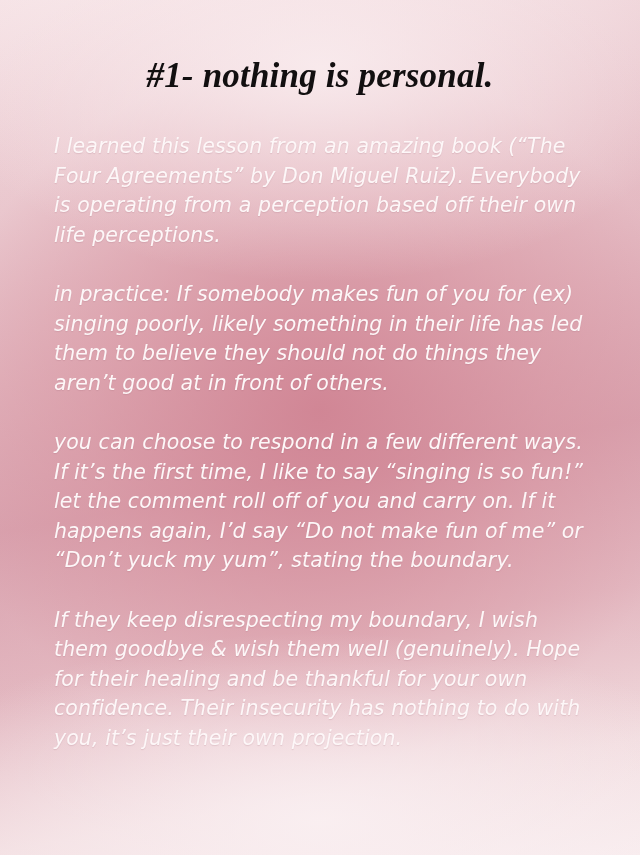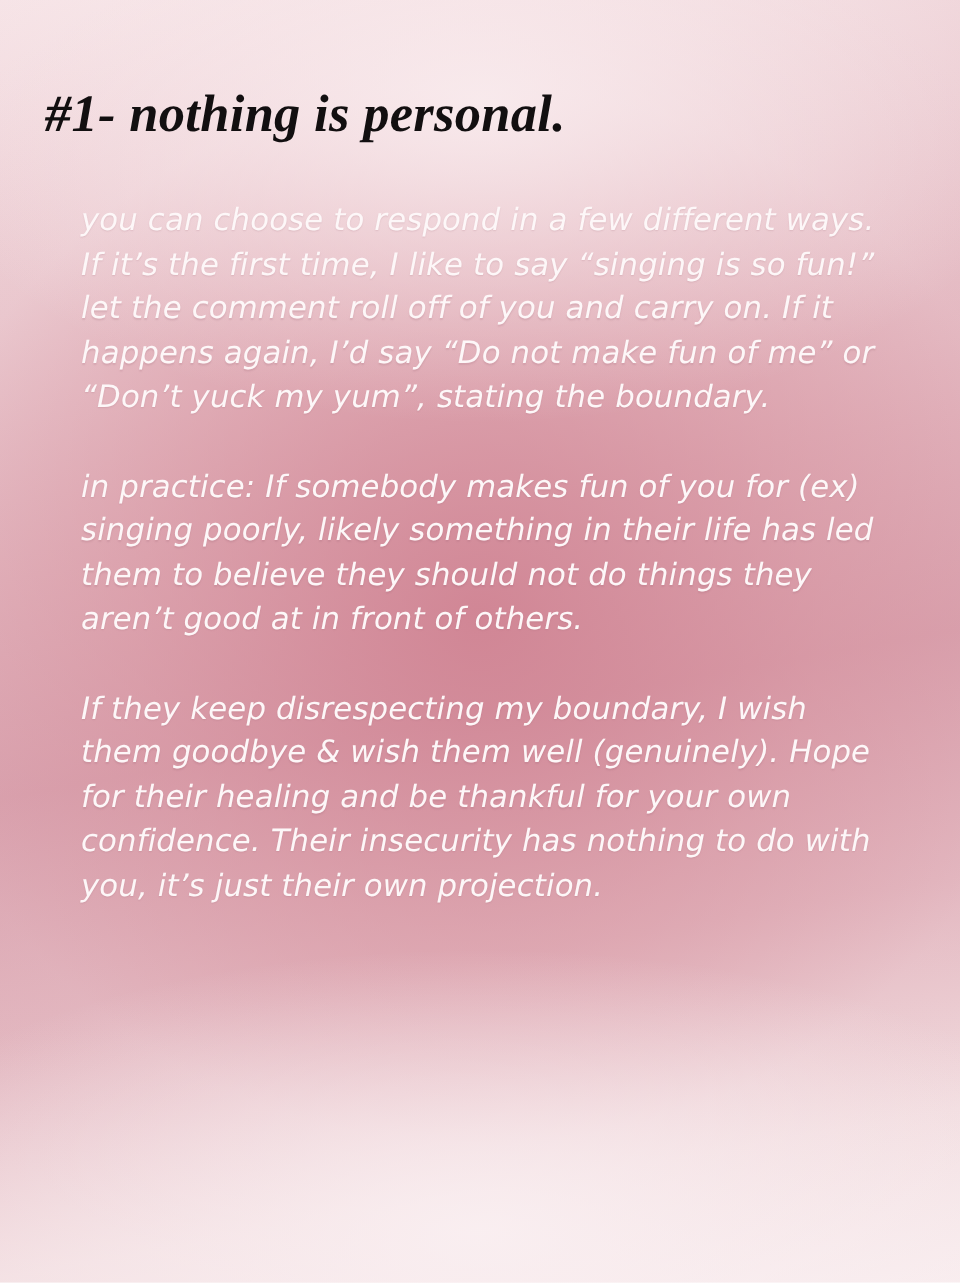--- a/index.html
+++ b/index.html
@@ -29,20 +29,21 @@
     background:
       radial-gradient(ellipse 60% 25% at 50% 8%, rgba(250,238,240,0.85) 0%, rgba(250,238,240,0.0) 100%),
       radial-gradient(ellipse 70% 22% at 50% 96%, rgba(250,240,242,0.9) 0%, rgba(250,240,242,0.0) 100%);
     pointer-events: none;
   }
   .title {
     position: relative;
     z-index: 2;
     margin: 0;
     padding: 56px 30px 0 30px;
+    text-align: center;
     font-family: "Liberation Serif", "DejaVu Serif", serif;
     font-style: italic;
     font-weight: 700;
     font-size: 35px;
     letter-spacing: 0.2px;
     color: #120f10;
   }
   .body {
     position: relative;
     z-index: 2;
@@ -62,17 +63,18 @@
   .para:last-child {
     margin-bottom: 4px;
   }
 </style>
 </head>
 <body>
 
 <div class="card">
   <h1 class="title">#1- nothing is personal.</h1>
   <div class="body">
+    <p class="para">I learned this lesson from an amazing book (“The Four Agreements” by Don Miguel Ruiz). Everybody is operating from a perception based off their own life perceptions.</p>
+    <p class="para">in practice: If somebody makes fun of you for (ex) singing poorly, likely something in their life has led them to believe they should not do things they aren’t good at in front of others.</p>
     <p class="para">you can choose to respond in a few different ways. If it’s the first time, I like to say “singing is so fun!” let the comment roll off of you and carry on. If it happens again, I’d say “Do not make fun of me” or “Don’t yuck my yum”, stating the boundary.</p>
-    <p class="para">in practice: If somebody makes fun of you for (ex) singing poorly, likely something in their life has led them to believe they should not do things they aren’t good at in front of others.</p>
     <p class="para">If they keep disrespecting my boundary, I wish them goodbye &amp; wish them well (genuinely). Hope for their healing and be thankful for your own confidence. Their insecurity has nothing to do with you, it’s just their own projection.</p>
   </div>
 </div>
 
 </body></html>

